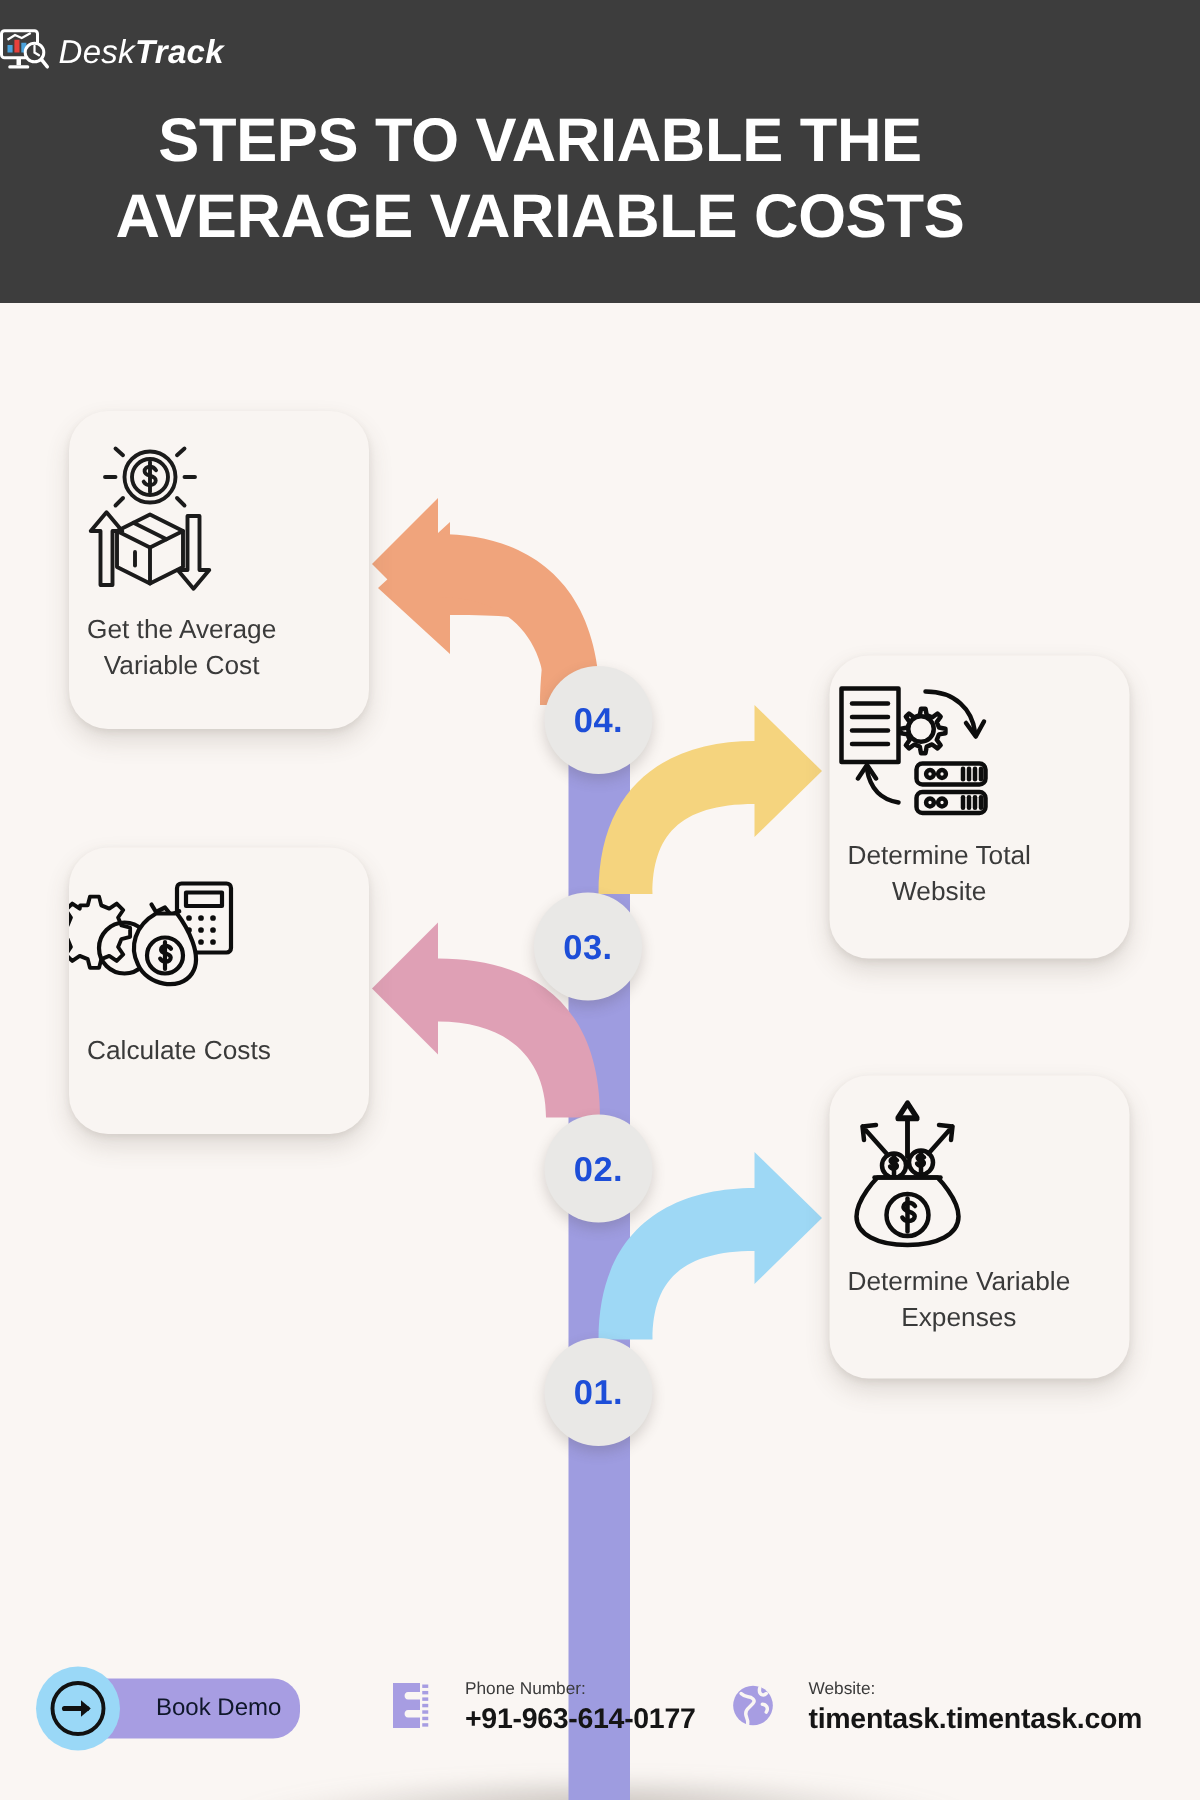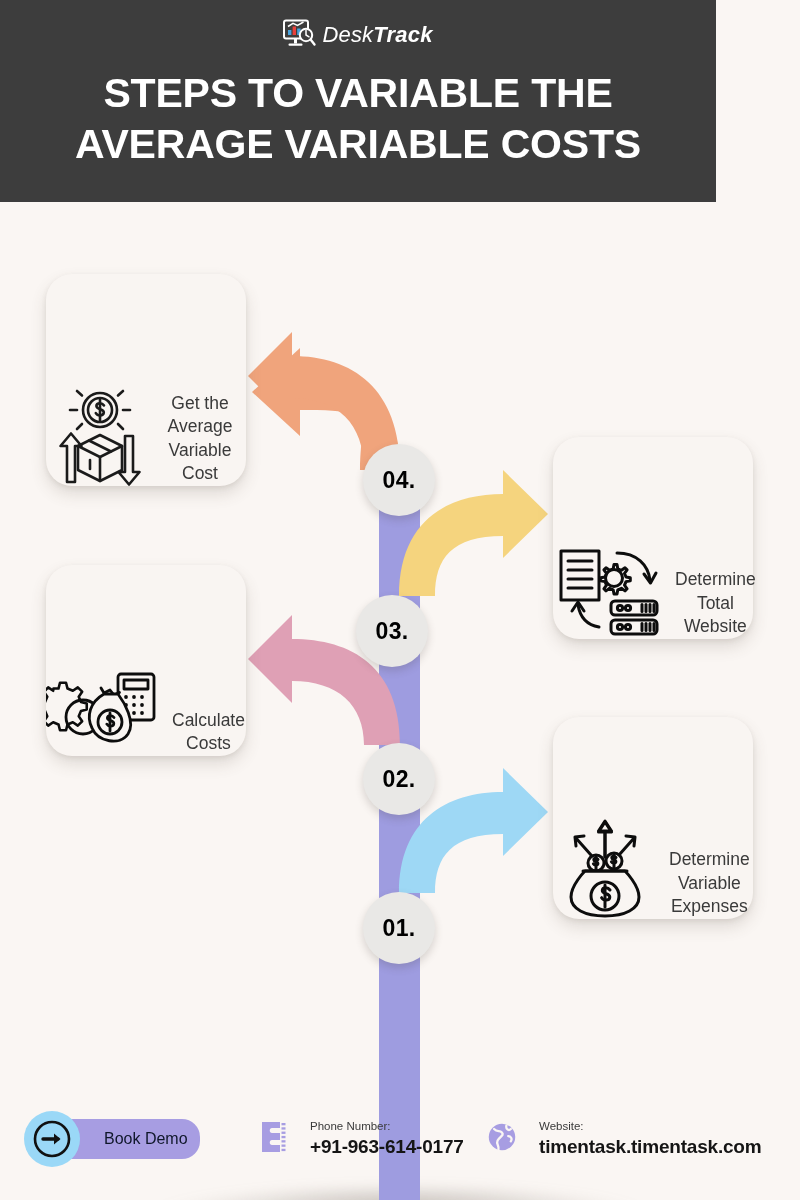--- a/index.html
+++ b/index.html
@@ -6,23 +6,23 @@
   body{
     width:800px;height:1200px;
     background:#faf5f2;
     font-family:"Liberation Sans", sans-serif;
     overflow:hidden;position:relative;
   }
   .page{position:relative;width:800px;height:1200px;overflow:hidden;background:#faf6f3;}
 
   
   .header{
-    position:absolute;left:0;top:0;width:716px;height:202px;
+    position:absolute;left:0;top:0;width:800px;height:202px;
     background:#3d3d3d;
-    display:flex;flex-direction:column;align-items:center;
+    display:flex;flex-direction:column;align-items:flex-start;
   }
   .logo{
     margin-top:18px;display:flex;align-items:center;gap:5px;height:34px;
   }
   .logo-mark{width:34px;height:32px;display:block;}
   .logo-text{
     font-size:22px;color:#ffffff;letter-spacing:.2px;
     font-style:italic;font-weight:400;line-height:1;
   }
   .logo-text b{font-weight:700;font-style:italic;}
@@ -45,33 +45,33 @@
     border-radius:50%;
     background:radial-gradient(ellipse at 50% 30%, rgba(90,80,70,.32) 0%, rgba(120,110,100,.16) 40%, rgba(150,140,130,0) 72%);
     filter:blur(7px);
   }
 
   
   .step{
     position:absolute;width:72px;height:72px;border-radius:50%;
     background:#e9e8e6;
     display:flex;align-items:center;justify-content:center;
-    color:#000000;font-weight:700;font-size:23px;letter-spacing:.3px;
+    color:#1d4ed8;font-weight:700;font-size:23px;letter-spacing:.3px;
     box-shadow:0 4px 9px rgba(70,60,55,.20);
   }
   .s04{left:363px;top:242px;}
   .s03{left:356px;top:393px;}
   .s02{left:363px;top:541px;}
   .s01{left:363px;top:690px;}
 
   
   .card{
     position:absolute;background:#f9f5f2;border-radius:26px;
     box-shadow:0 8px 16px rgba(90,75,65,.16), 0 2px 5px rgba(90,75,65,.10);
-    display:flex;flex-direction:row;align-items:flex-end;
+    display:flex;flex-direction:column;align-items:flex-start;
   }
   .card-icon{display:flex;align-items:center;justify-content:center;}
   .card-label{
     text-align:center;color:#3a3a3a;font-size:17.5px;line-height:1.35;
     padding:0 12px;
   }
   .card-1{left:46px;top:72px;width:200px;height:212px;}
   .card-1 .card-icon{margin-top:20px;}
   .card-1 .card-label{margin-top:14px;}
   .card-2{left:553px;top:235px;width:200px;height:202px;}

